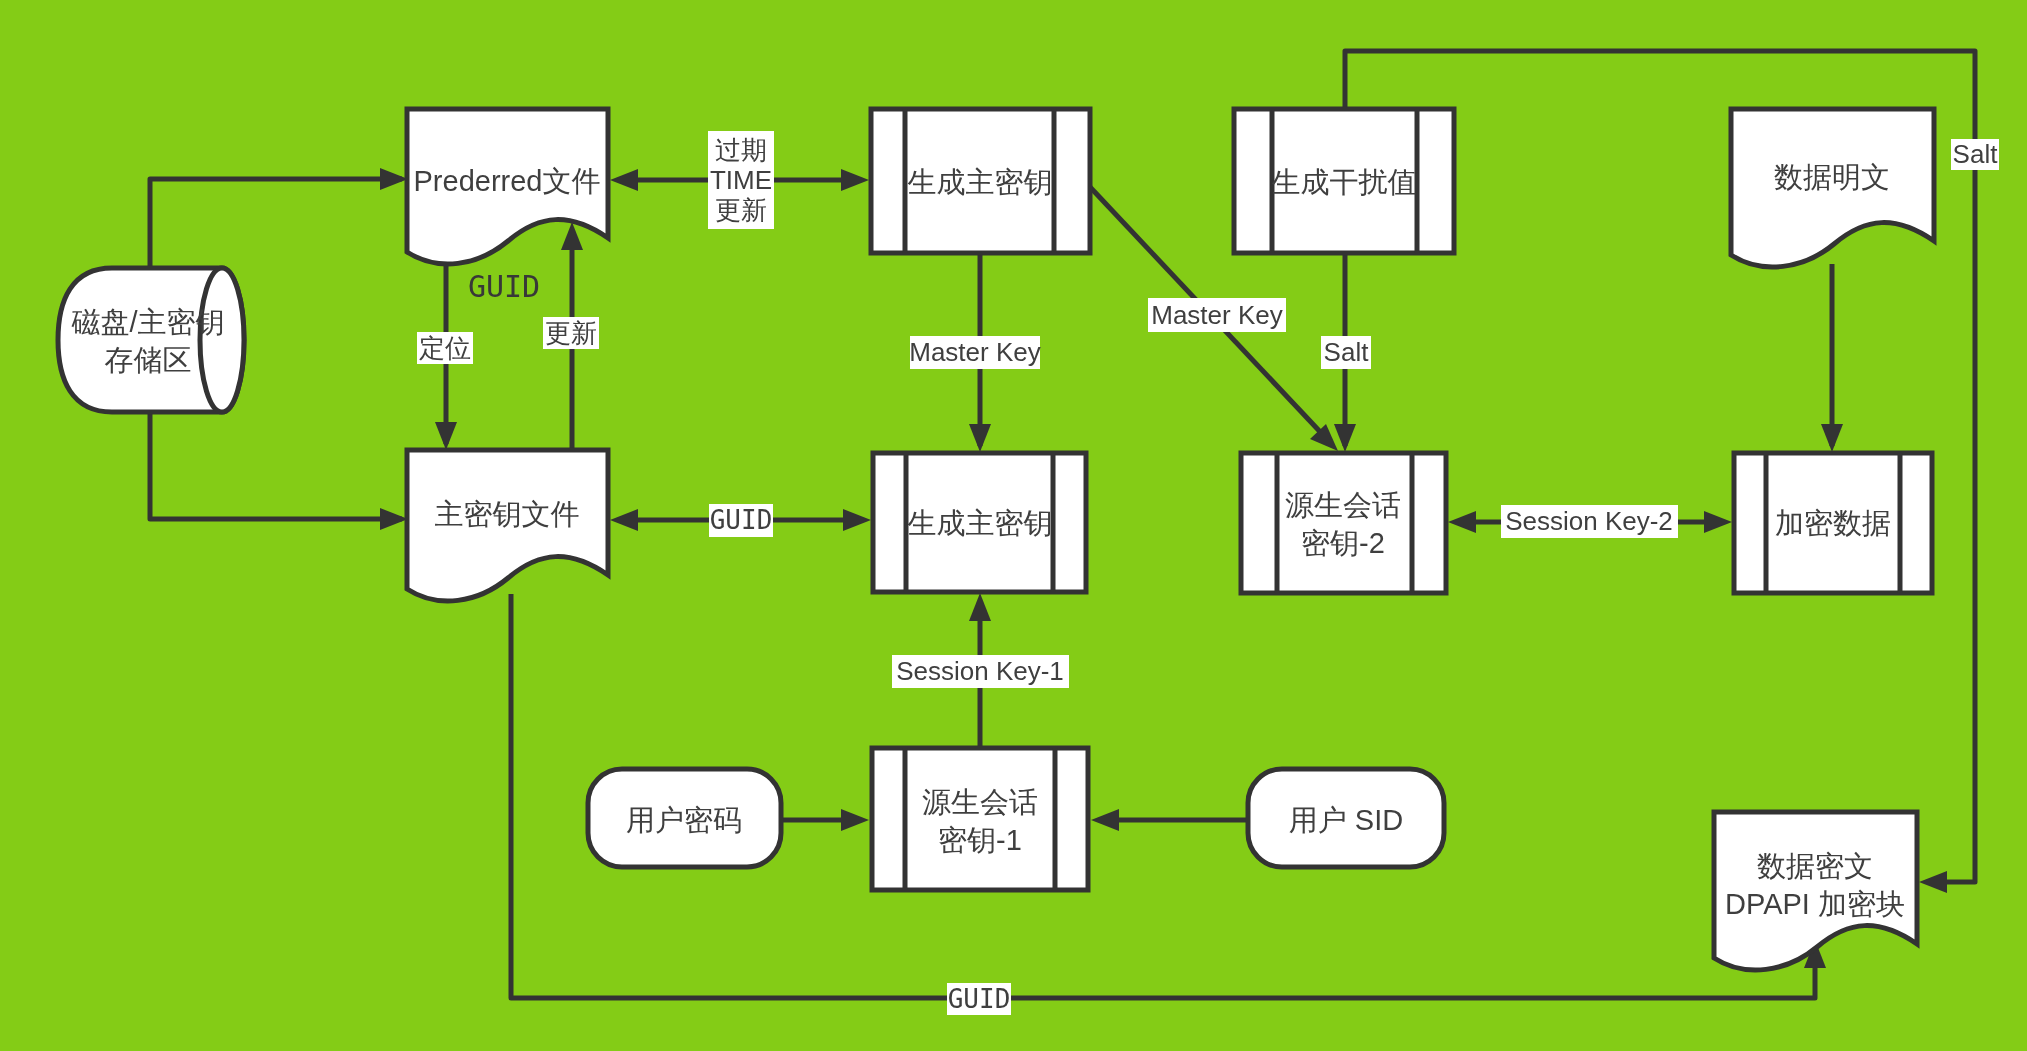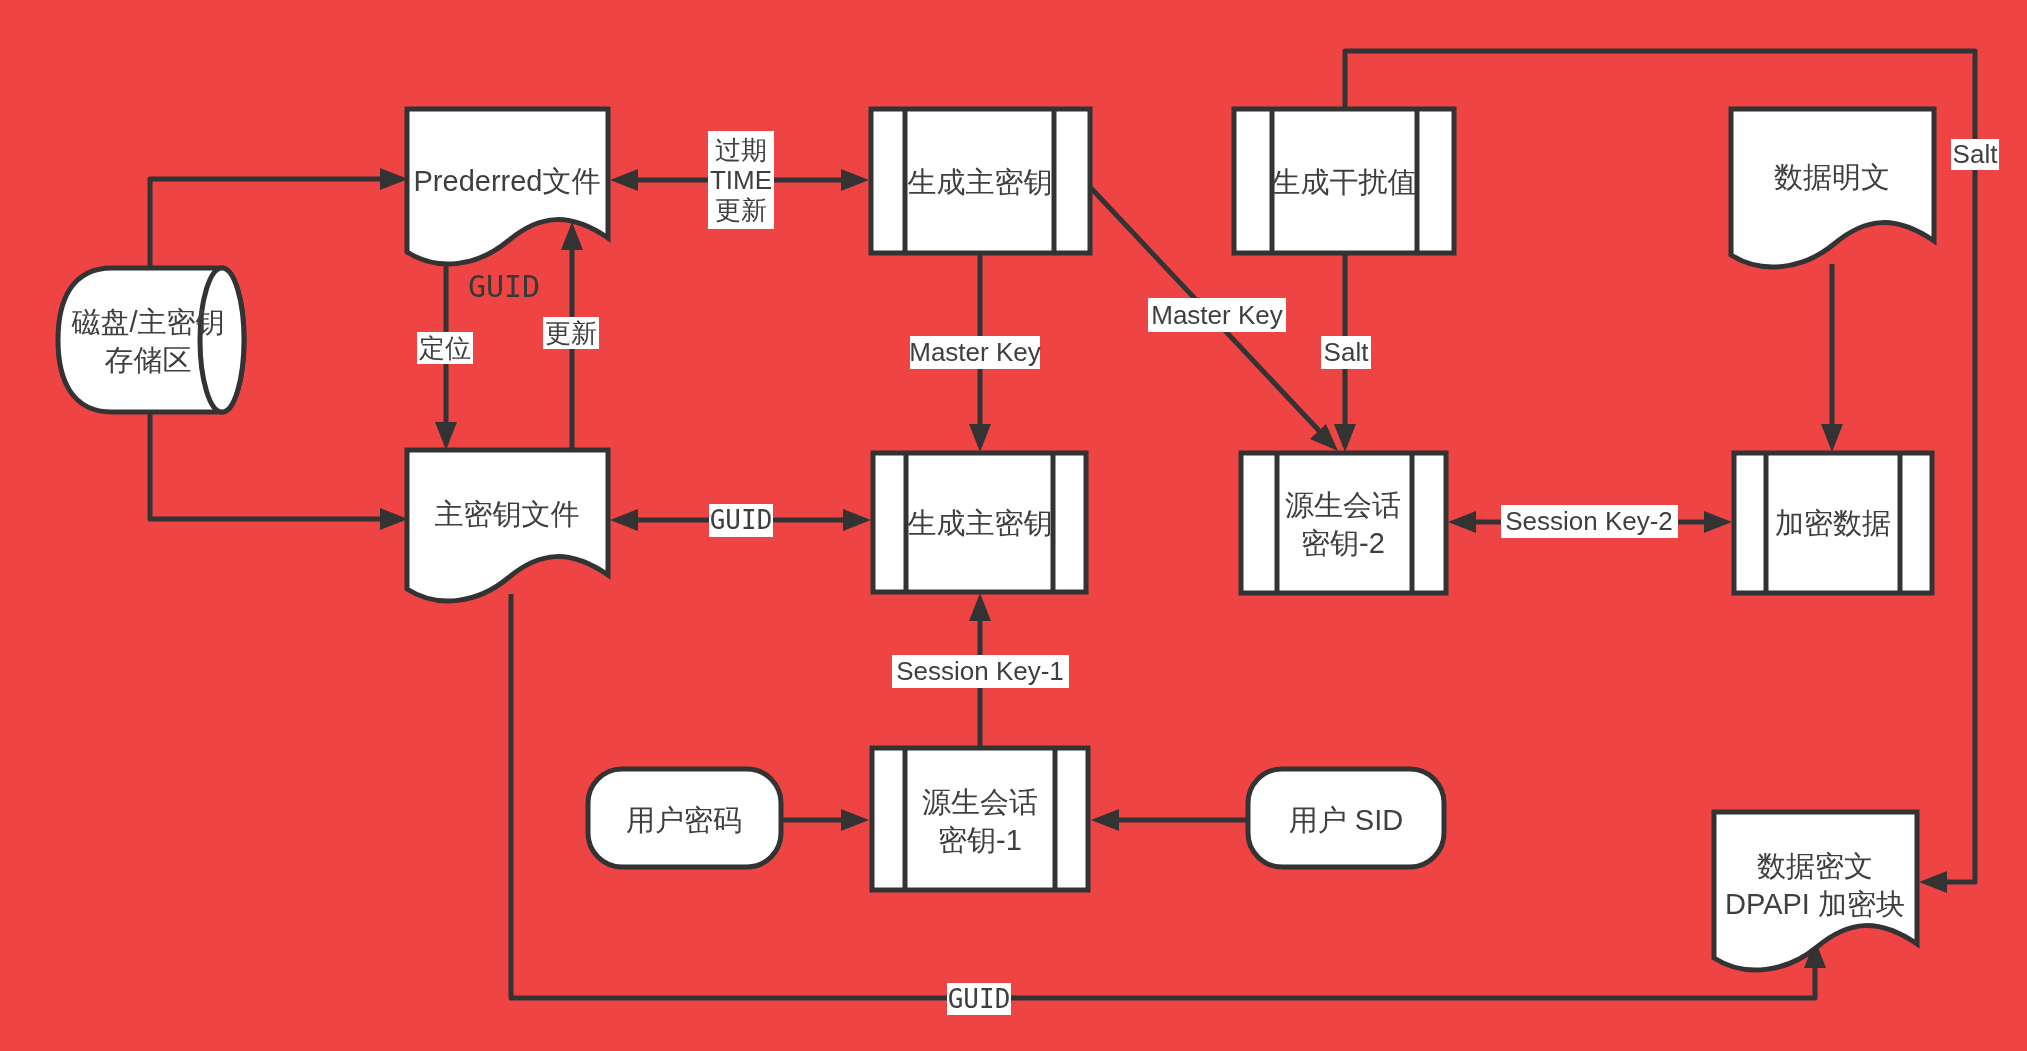--- a/index.html
+++ b/index.html
@@ -1,16 +1,16 @@
 <!DOCTYPE html>
 <html><head>
 <meta charset="utf-8">
 <style>
   html,body{margin:0;padding:0;background:#000;}
-  .canvas{position:relative;width:2027px;height:1051px;background:#ef4444;overflow:hidden;}
+  .canvas{position:relative;width:2027px;height:1051px;background:#84cc16;overflow:hidden;}
   svg{display:block;}
   .shape{fill:#ffffff;stroke:#333333;stroke-width:5;}
   .innerline{stroke:#333333;stroke-width:5;fill:none;}
   .conn{stroke:#333333;stroke-width:5;fill:none;stroke-linejoin:round;}
   .ah{fill:#333333;stroke:none;}
   .chip{fill:#ffffff;stroke:none;}
   .nlabel{font-family:"Liberation Sans",sans-serif;font-size:29px;fill:#3f3f3f;
           text-anchor:middle;dominant-baseline:central;}
   .elabel{font-family:"Liberation Sans",sans-serif;font-size:26px;fill:#3f3f3f;
           text-anchor:middle;dominant-baseline:central;}

